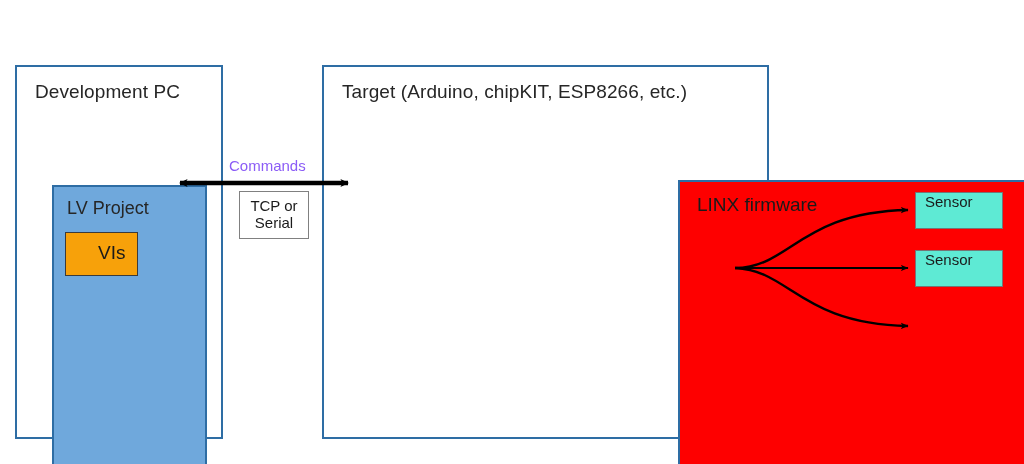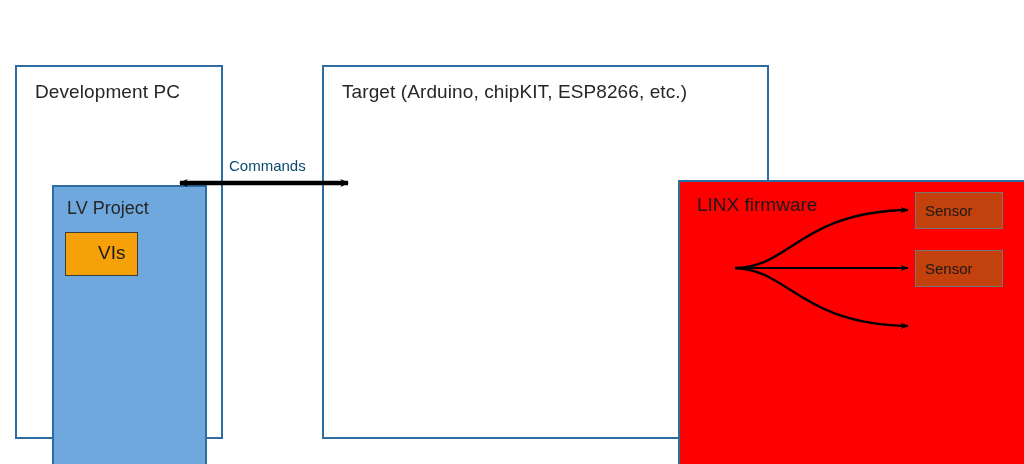--- a/index.html
+++ b/index.html
@@ -107,21 +107,21 @@
     color: #1a1a1a;
     white-space: nowrap;
   }
 
   
   .commands-label {
     position: absolute;
     left: 229px;
     top: 157px;
     font-size: 15px;
-    color: #0c4a6e;
+    color: #8b5cf6;
     white-space: nowrap;
   }
 
   .transport-box {
     left: 239px;
     top: 191px;
     width: 70px;
     height: 48px;
     background: #ffffff;
     border: 1.5px solid #808080;
@@ -134,24 +134,24 @@
   .transport-line {
     font-size: 15px;
     color: #1a1a1a;
     white-space: nowrap;
   }
 
   
   .periph {
     width: 88px;
     height: 37px;
-    background: #c2410c;
+    background: #5eead4;
     border: 1.5px solid #757575;
     display: flex;
-    align-items: center;
+    align-items: flex-start;
     padding-left: 9px;
     box-sizing: border-box;
   }
   .periph-label {
     font-size: 15px;
     color: #1a1a1a;
     white-space: nowrap;
   }
   .periph-0 { left: 915px; top: 192px; }
   .periph-1 { left: 915px; top: 250px; }
@@ -187,20 +187,24 @@
   <div class="box outer-container target-box">
     <div class="container-title">Target (Arduino, chipKIT, ESP8266, etc.)</div>
 
     <div class="box linx-box">
       <div class="linx-label">LINX firmware</div>
     </div>
   </div>
 
   <div class="commands-label">Commands</div>
 
+  <div class="box transport-box">
+    <span class="transport-line">TCP or</span>
+    <span class="transport-line">Serial</span>
+  </div>
 
   <div class="box periph periph-0">
     <span class="periph-label">Sensor</span>
   </div>
 
   <div class="box periph periph-1">
     <span class="periph-label">Sensor</span>
   </div>
 
 

